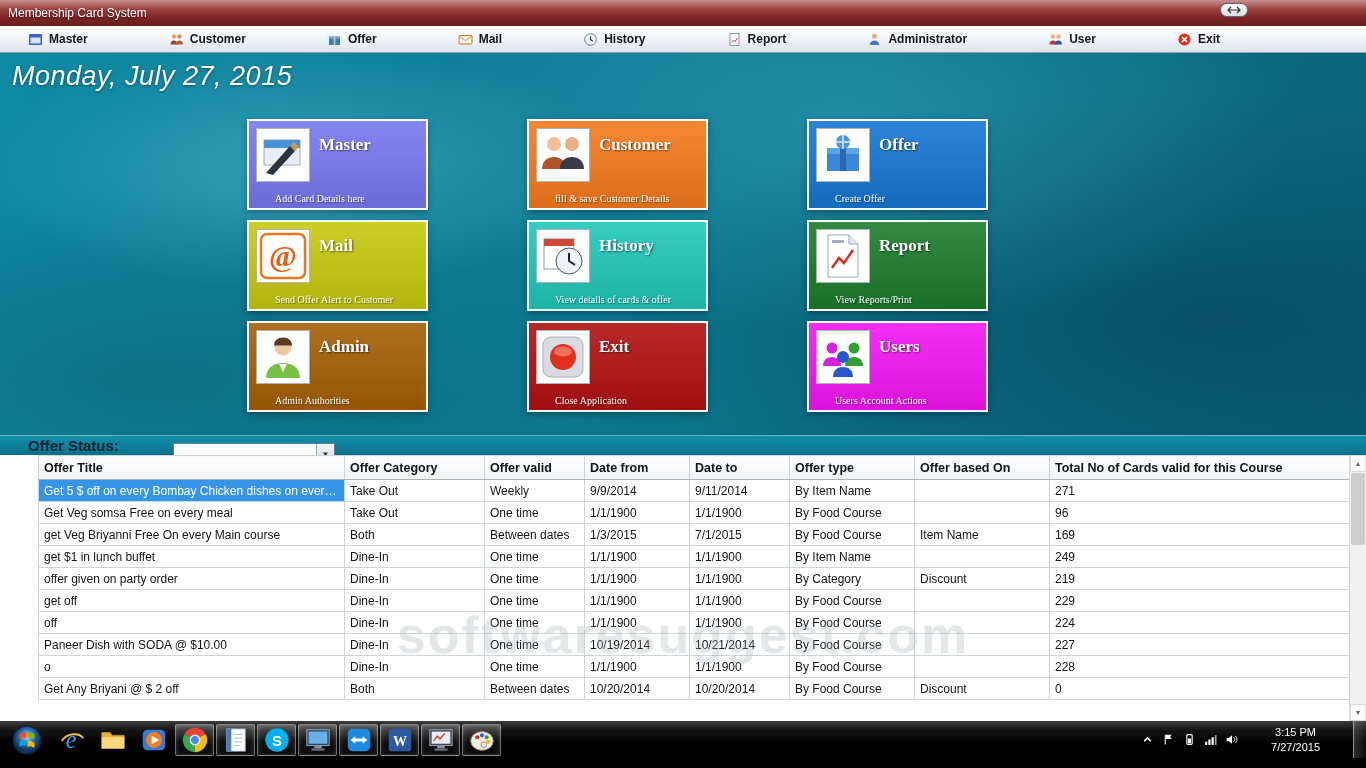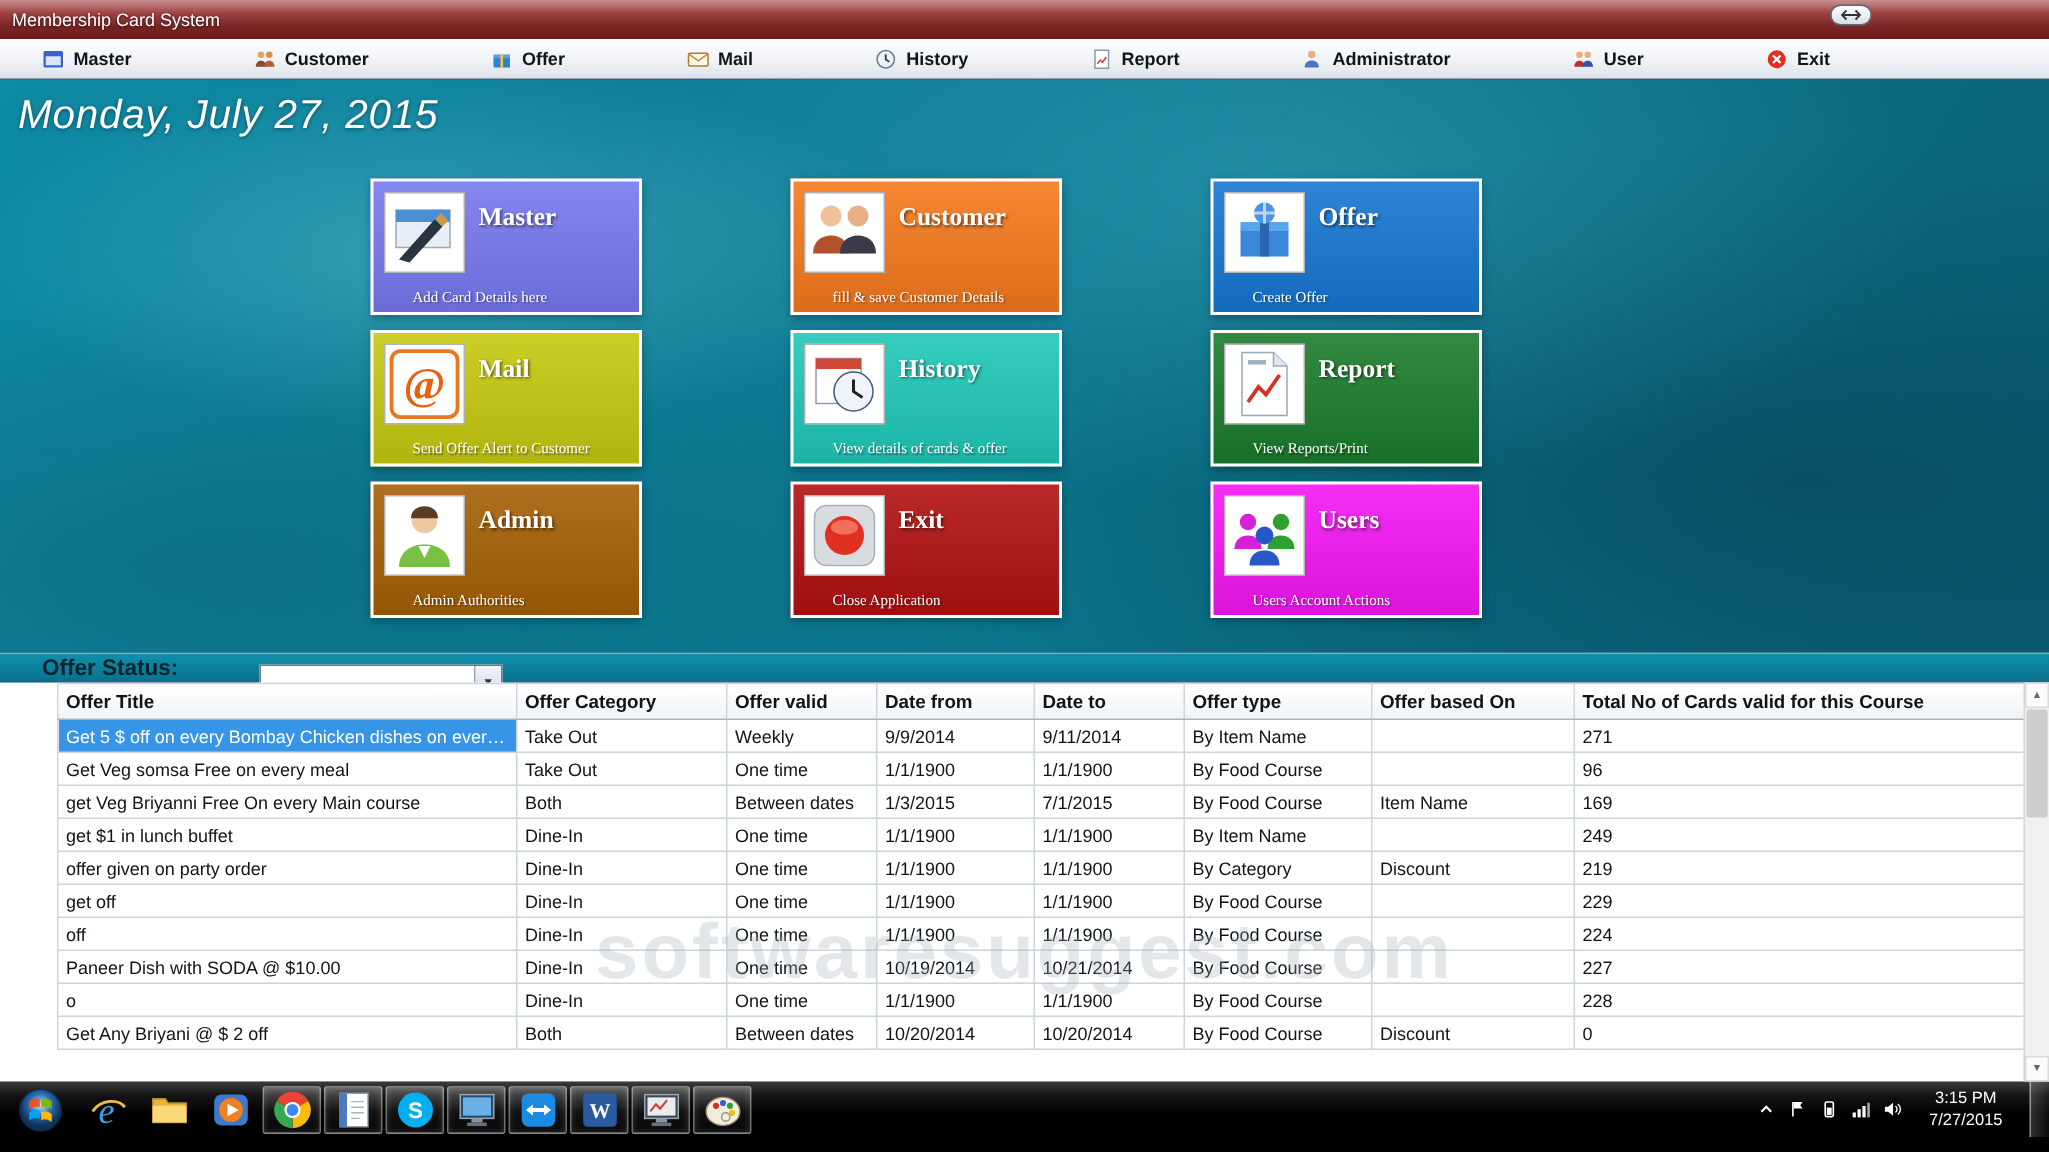--- a/index.html
+++ b/index.html
@@ -80,21 +80,21 @@
   
   .taskbar { height:37px; background:linear-gradient(#3c3c3c,#141414 25%,#000 60%,#000);
     display:flex; align-items:center; padding-left:3px; }
   .tb-icon { width:39px; height:32px; margin:0 1px; display:flex; align-items:center;
     justify-content:center; border-radius:2px; cursor:pointer; }
   .tb-icon.open { background:linear-gradient(rgba(255,255,255,.25),rgba(255,255,255,.07) 50%,rgba(255,255,255,.03));
     border:1px solid rgba(255,255,255,.4); box-shadow:inset 0 0 5px rgba(255,255,255,.18); }
   .tb-icon svg { width:28px; height:28px; }
   .tb-icon.start { width:46px; }
   .tb-icon.start svg { width:32px; height:32px; }
-  .tray { margin-left:auto; display:flex; align-items:center; gap:9px; }
+  .tray { margin-left:auto; display:flex; align-items:center; gap:24px; }
   .tray-ic { display:inline-flex; cursor:pointer; }
   .tray-ic svg { width:13px; height:13px; }
   .clock { color:#fff; font-size:11px; line-height:1.3; text-align:center; padding:0 9px; cursor:pointer; }
   .show-desktop { width:13px; height:37px; border-left:1px solid rgba(255,255,255,.55);
     background:linear-gradient(90deg, rgba(255,255,255,.18), rgba(255,255,255,.04)); cursor:pointer; }
 </style>
 </head>
 <body>
 
 <div class="screen">

